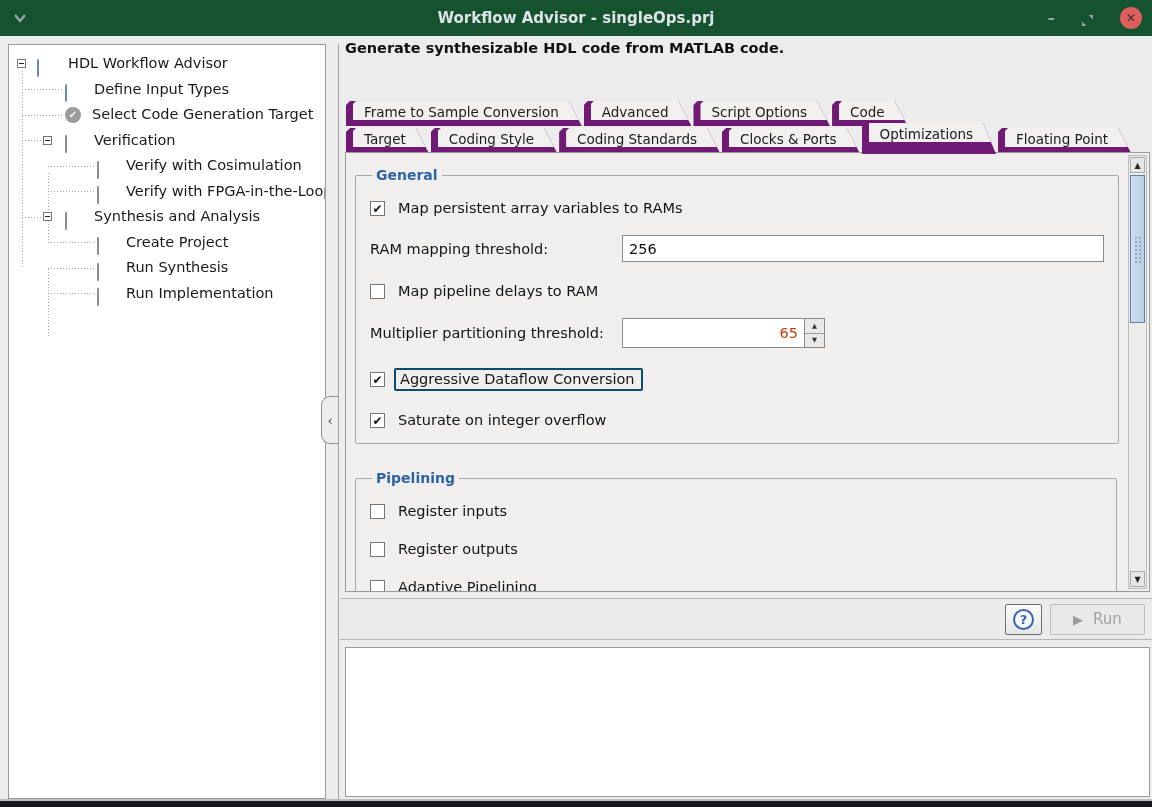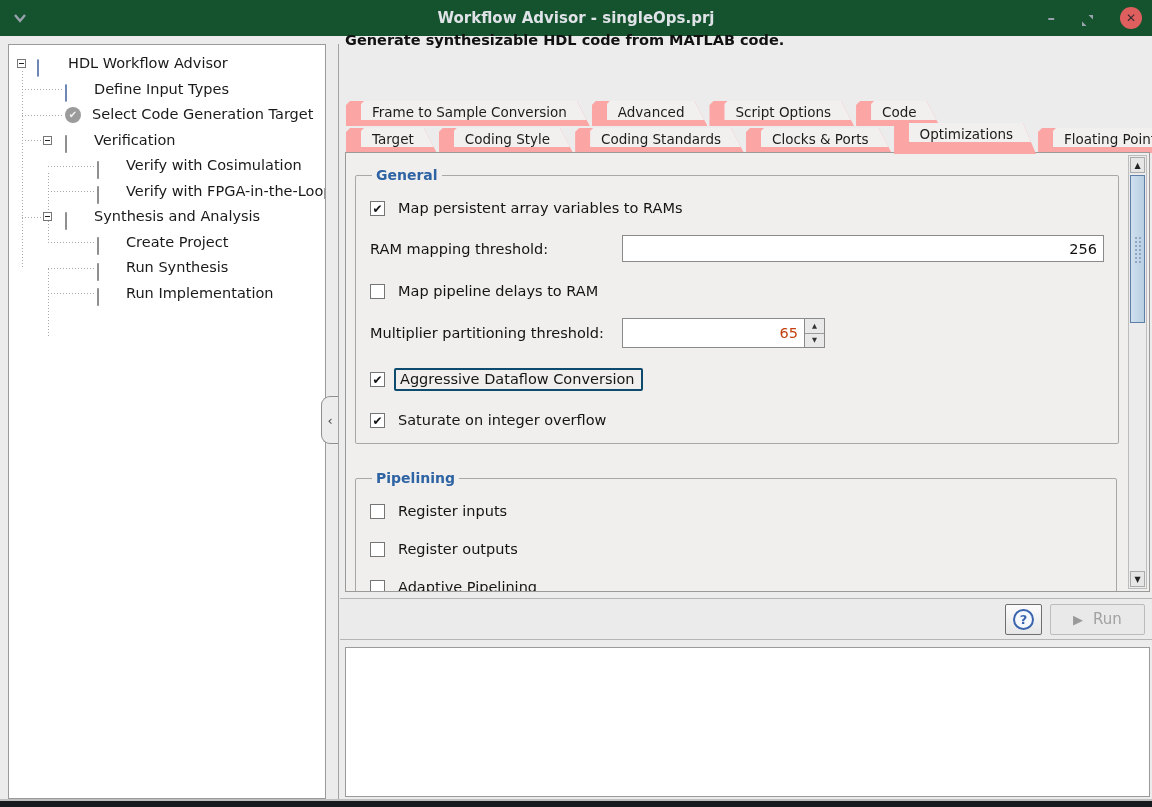--- a/index.html
+++ b/index.html
@@ -47,28 +47,28 @@
   .icon-task i:nth-child(1){top:4px;} .icon-task i:nth-child(2){top:8px;}
 
   
   .vsep { position:absolute; left:338px; top:44px; height:755px; width:1px; background:#a3a3a3; }
   .collapse-handle { position:absolute; left:321px; top:396px; width:17px; height:48px;
                      border:1px solid #8f8f8f; border-right:none; border-radius:9px 0 0 9px;
                      background:#ececec; color:#444; font-size:13px; display:flex; align-items:center;
                      justify-content:center; cursor:pointer; }
 
   
-  .heading { position:absolute; left:345px; top:32px; font-size:14.5px; font-weight:bold; color:#111; }
+  .heading { position:absolute; left:345px; top:40px; font-size:14.5px; font-weight:bold; color:#111; }
 
   .tabs-area { position:absolute; left:346px; top:100px; right:2px; }
   .tabrow { display:flex; align-items:flex-end; height:26px; }
   .tabrow.row2 { height:27px; }
   .tab { position:relative; height:25px; margin-right:2px; cursor:pointer;
          clip-path:polygon(0 100%, 0 4px, 4px 0, calc(100% - 13px) 0, 100% 100%);
-         background:#fca5a5; padding:1px 1px 0 15px; }
+         background:#701a75; padding:1px 1px 0 7px; }
   .tab-inner { height:100%; clip-path:polygon(0 100%, 0 4px, 4px 0, calc(100% - 12.5px) 0, 100% 100%);
                background:#f1f0ef; font-size:13.5px; color:#1c1c1c;
                padding:4px 22px 0 11px; white-space:nowrap; }
   .tab.active { height:31px; margin-top:-6px; z-index:5; margin-bottom:-1px; }
   .tab.active .tab-inner { padding-top:7px; }
 
   .tab-panel { position:absolute; left:345px; top:152px; width:805px; height:440px;
                border:1px solid #9a9a9a; background:#f0efee; overflow:hidden; z-index:1; }
   .panel-content { position:absolute; left:0; top:0; right:24px; bottom:0; padding:2px 6px 0 7px; }
 
@@ -79,21 +79,21 @@
   .cb { width:15px; height:15px; background:#fff; border:1px solid #757575; margin-right:9px;
         font-size:12px; line-height:14px; text-align:center; color:#111; flex:none; }
   .cb .mark { visibility:hidden; }
   .cb.checked .mark { visibility:visible; }
   .cb-label { font-size:14.5px; color:#141414; padding:1px 4px; }
   .cb-label.focus-ring { border:2px solid #0c4a6e; border-radius:2px; padding:1px 6px 2px 4px; }
 
   .field-row { display:flex; align-items:center; margin-top:18px; }
   .field-label { width:252px; font-size:14.5px; color:#141414; flex:none; }
   .text-input { width:482px; height:27px; border:1px solid #8a8a8a; background:#fff; font-family:inherit;
-                font-size:14.5px; padding:0 6px; color:#111;text-align:right; }
+                font-size:14.5px; padding:0 6px; color:#111; }
   .spin-wrap { display:flex; height:30px; }
   .spin-input { width:182px; height:30px; border:1px solid #8a8a8a; border-right:none; background:#fff;
                 font-family:inherit; font-size:14.5px; padding:0 6px; text-align:right; color:#c2410c; }
   .spin-btns { display:flex; flex-direction:column; width:21px; border:1px solid #8a8a8a; }
   .spin-btn { flex:1; background:#e9e9e9; font-size:6.5px; color:#333; display:flex; align-items:center;
               justify-content:center; cursor:pointer; }
   .spin-btn:first-child { border-bottom:1px solid #9a9a9a; }
 
   
   .vscroll { position:absolute; top:2px; right:2px; bottom:2px; width:19px; background:#ececec; border:1px solid #bdbdbd; }

